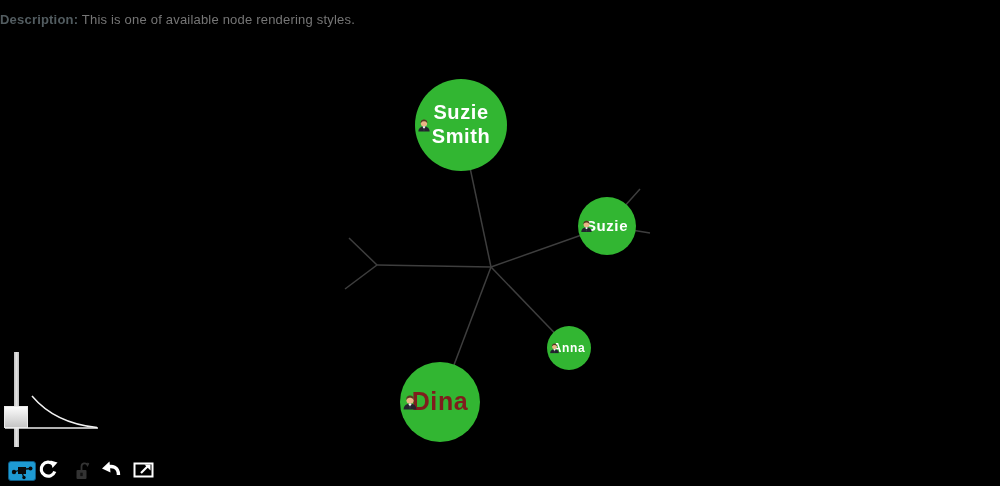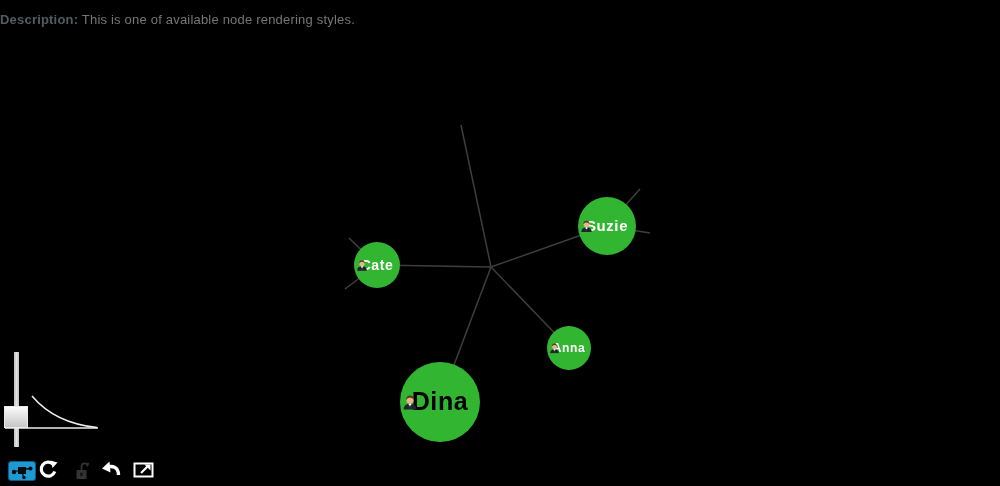--- a/index.html
+++ b/index.html
@@ -53,59 +53,59 @@
     <line x1="491" y1="267" x2="377" y2="265" stroke="#3e3e3e" stroke-width="1.5"></line>
     <line x1="491" y1="267" x2="569" y2="348" stroke="#3e3e3e" stroke-width="1.5"></line>
     <line x1="491" y1="267" x2="440" y2="402" stroke="#3e3e3e" stroke-width="1.5"></line>
     <line x1="607" y1="226" x2="640" y2="189" stroke="#3e3e3e" stroke-width="1.5"></line>
     <line x1="607" y1="226" x2="650" y2="233" stroke="#3e3e3e" stroke-width="1.5"></line>
     <line x1="377" y1="265" x2="349" y2="238" stroke="#3e3e3e" stroke-width="1.5"></line>
     <line x1="377" y1="265" x2="345" y2="289" stroke="#3e3e3e" stroke-width="1.5"></line>
   </svg>
 
 <div class="graph-canvas">
+    <div class="node" style="left: 415px; top: 79px; height: 92px; width: 92px; background: rgb(50, 182, 50);">
+      <svg class="avatar" width="14" height="14" viewBox="0 0 16 16">
+        <circle cx="8" cy="6.2" r="3.6" fill="#eab586"></circle>
+        <path d="M4.1 6.4 C4.1 2.5 6 1.6 8 1.6 C10 1.6 11.9 2.5 11.9 6.4 C11.9 6.4 10.8 3.8 8 3.8 C5.2 3.8 4.1 6.4 4.1 6.4 Z" fill="#573a22"></path>
+        <path d="M1.6 15.5 C1.6 11.4 4.5 9.7 8 9.7 C11.5 9.7 14.4 11.4 14.4 15.5 Z" fill="#23232e"></path>
+        <path d="M6.3 10 L8 12.6 L9.7 10 L8 9.2 Z" fill="#f5f5f5"></path>
+        <path d="M7.5 11.8 L8.5 11.8 L8.8 14.6 L7.2 14.6 Z" fill="#343444"></path>
+      </svg>
+      <span class="node-label" style="font-size: 20px; max-width: 78px; color: rgb(255, 255, 255);">Suzie Smith</span>
+    </div>
     <div class="node" style="left: 578px; top: 197px; height: 58px; width: 58px; background: rgb(50, 182, 50);">
       <svg class="avatar" width="13" height="13" viewBox="0 0 16 16">
         <circle cx="8" cy="6.2" r="3.6" fill="#eab586"></circle>
         <path d="M4.1 6.4 C4.1 2.5 6 1.6 8 1.6 C10 1.6 11.9 2.5 11.9 6.4 C11.9 6.4 10.8 3.8 8 3.8 C5.2 3.8 4.1 6.4 4.1 6.4 Z" fill="#573a22"></path>
         <path d="M1.6 15.5 C1.6 11.4 4.5 9.7 8 9.7 C11.5 9.7 14.4 11.4 14.4 15.5 Z" fill="#23232e"></path>
         <path d="M6.3 10 L8 12.6 L9.7 10 L8 9.2 Z" fill="#f5f5f5"></path>
         <path d="M7.5 11.8 L8.5 11.8 L8.8 14.6 L7.2 14.6 Z" fill="#343444"></path>
       </svg>
       <span class="node-label" style="font-size: 15px; max-width: 49px; color: rgb(255, 255, 255);">Suzie</span>
-    </div>
-    <div class="node" style="left: 354px; top: 242px; height: 46px; width: 46px; background: rgb(50, 182, 50);">
-      <svg class="avatar" width="12" height="12" viewBox="0 0 16 16">
-        <circle cx="8" cy="6.2" r="3.6" fill="#eab586"></circle>
-        <path d="M4.1 6.4 C4.1 2.5 6 1.6 8 1.6 C10 1.6 11.9 2.5 11.9 6.4 C11.9 6.4 10.8 3.8 8 3.8 C5.2 3.8 4.1 6.4 4.1 6.4 Z" fill="#573a22"></path>
-        <path d="M1.6 15.5 C1.6 11.4 4.5 9.7 8 9.7 C11.5 9.7 14.4 11.4 14.4 15.5 Z" fill="#23232e"></path>
-        <path d="M6.3 10 L8 12.6 L9.7 10 L8 9.2 Z" fill="#f5f5f5"></path>
-        <path d="M7.5 11.8 L8.5 11.8 L8.8 14.6 L7.2 14.6 Z" fill="#343444"></path>
-      </svg>
-      <span class="node-label" style="font-size: 14px; max-width: 39px; color: rgb(255, 255, 255);">Cate</span>
     </div>
     <div class="node" style="left: 547px; top: 326px; height: 44px; width: 44px; background: rgb(50, 182, 50); justify-content: center;">
       <svg class="avatar" width="11" height="11" viewBox="0 0 16 16">
         <circle cx="8" cy="6.2" r="3.6" fill="#eab586"></circle>
         <path d="M4.1 6.4 C4.1 2.5 6 1.6 8 1.6 C10 1.6 11.9 2.5 11.9 6.4 C11.9 6.4 10.8 3.8 8 3.8 C5.2 3.8 4.1 6.4 4.1 6.4 Z" fill="#573a22"></path>
         <path d="M1.6 15.5 C1.6 11.4 4.5 9.7 8 9.7 C11.5 9.7 14.4 11.4 14.4 15.5 Z" fill="#23232e"></path>
         <path d="M6.3 10 L8 12.6 L9.7 10 L8 9.2 Z" fill="#f5f5f5"></path>
         <path d="M7.5 11.8 L8.5 11.8 L8.8 14.6 L7.2 14.6 Z" fill="#343444"></path>
       </svg>
       <span class="node-label" style="font-size: 12px; max-width: 37px; color: rgb(255, 255, 255);">Anna</span>
     </div>
     <div class="node" style="left: 400px; top: 362px; height: 80px; width: 80px; background: rgb(50, 182, 50);">
       <svg class="avatar" width="16" height="16" viewBox="0 0 16 16">
         <circle cx="8" cy="6.2" r="3.6" fill="#eab586"></circle>
         <path d="M4.1 6.4 C4.1 2.5 6 1.6 8 1.6 C10 1.6 11.9 2.5 11.9 6.4 C11.9 6.4 10.8 3.8 8 3.8 C5.2 3.8 4.1 6.4 4.1 6.4 Z" fill="#573a22"></path>
         <path d="M1.6 15.5 C1.6 11.4 4.5 9.7 8 9.7 C11.5 9.7 14.4 11.4 14.4 15.5 Z" fill="#23232e"></path>
         <path d="M6.3 10 L8 12.6 L9.7 10 L8 9.2 Z" fill="#f5f5f5"></path>
         <path d="M7.5 11.8 L8.5 11.8 L8.8 14.6 L7.2 14.6 Z" fill="#343444"></path>
       </svg>
-      <span class="node-label" style="font-size: 25px; max-width: 68px; color: #000000;">Dina</span>
+      <span class="node-label" style="font-size: 25px; max-width: 68px; color: #7f1d1d;">Dina</span>
     </div>
   </div>
 
 <div class="description"><span class="desc-label">Description:</span><span class="desc-text"> This is one of available node rendering styles.</span></div>
 
 <div>
   <div class="slider-track"></div>
   <div class="slider-thumb"></div>
 </div>
 <svg class="curve-layer" width="200" height="486">

